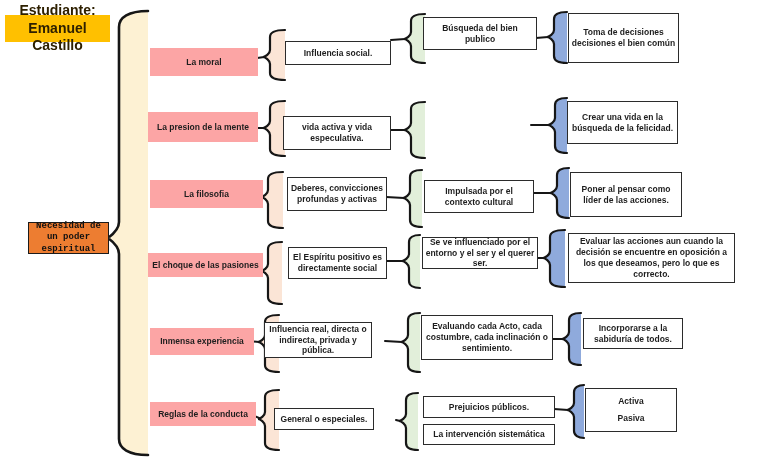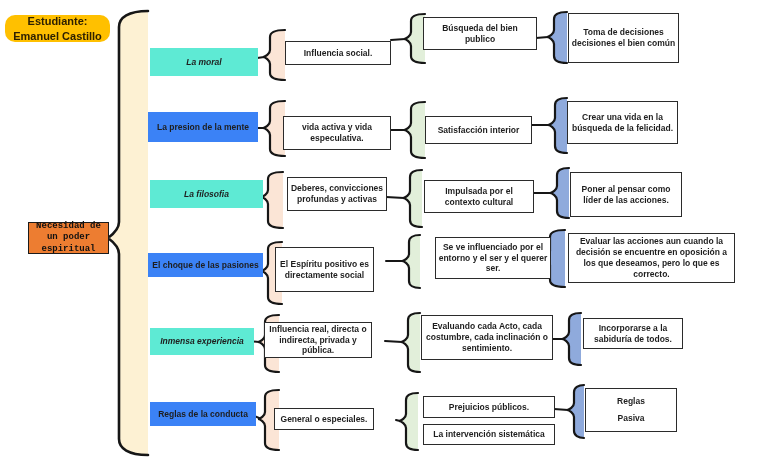--- a/index.html
+++ b/index.html
@@ -7,23 +7,23 @@
     position:relative;width:768px;height:466px;background:#ffffff;
     font-family:"Liberation Sans",sans-serif;overflow:hidden;
   }
   #overlay{position:absolute;left:0;top:0;z-index:1;}
   .box{
     position:absolute;z-index:2;display:flex;align-items:center;justify-content:center;
     text-align:center;font-weight:bold;font-size:8.5px;line-height:1.28;color:#1e1e1e;
     box-sizing:border-box;padding:1px 2px;
   }
   .wbox{background:#ffffff;border:1.6px solid #2b2b2b;}
-  .label-green{background:#5eead4;font-style:italic;}
-  .label-blue{background:#3b82f6;}
-  .gold{background:#ffc000;color:#2e2000;font-size:11px;border-radius:10px;}
+  .label-green{background:#fca5a5;}
+  .label-blue{background:#fca5a5;}
+  .gold{background:#ffc000;color:#2e2000;font-size:14px;}
   .root{background:#ed7d31;border:1.7px solid #1b1b1b;font-size:9px;color:#111;font-family:Liberation Mono, monospace;}
   .two-line{flex-direction:column;gap:6px;}
 </style>
 </head>
 <body>
 
 <div class="canvas">
 
   <svg id="overlay" width="768" height="466" viewBox="0 0 768 466">
       <path d="M 148 11 C 128.6 11 119 17.4 119 27 L 119 222 C 119 230.8 107.8 238 108 238 C 107.8 238 119 245.2 119 254 L 119 439 C 119 448.6 128.6 455 148 455" fill="#fdf1d3" stroke="#161616" stroke-width="2.6" stroke-linecap="round"></path>
@@ -68,40 +68,39 @@
   <div class="box gold" style="left:5px;top:15px;width:105px;height:27px">Estudiante: Emanuel Castillo</div>
   <div class="box root" style="left:28px;top:222px;width:81px;height:32px">Necesidad de un poder espiritual</div>
 
   <div class="box label-green" style="left:150px;top:48px;width:108px;height:28px">La moral</div>
   <div class="box wbox" style="left:285px;top:41px;width:106px;height:24px">Influencia social.</div>
   <div class="box wbox" style="left:423px;top:17px;width:114px;height:33px">Búsqueda del bien publico</div>
   <div class="box wbox" style="left:568px;top:13px;width:111px;height:50px">Toma de decisiones decisiones el bien común</div>
 
   <div class="box label-blue" style="left:148px;top:112px;width:110px;height:30px">La presion de la mente</div>
   <div class="box wbox" style="left:283px;top:116px;width:108px;height:34px">vida activa y vida especulativa.</div>
-  <div class="box wbox" style="left:425px;top:116px;width:107px;height:28px">Satisfacción interior</div>
   <div class="box wbox" style="left:567px;top:101px;width:111px;height:43px">Crear una vida en la búsqueda de la felicidad.</div>
 
   <div class="box label-green" style="left:150px;top:180px;width:113px;height:28px">La filosofia</div>
   <div class="box wbox" style="left:287px;top:177px;width:100px;height:34px">Deberes, convicciones profundas y activas</div>
   <div class="box wbox" style="left:424px;top:180px;width:110px;height:33px">Impulsada por el contexto cultural</div>
   <div class="box wbox" style="left:570px;top:172px;width:112px;height:45px">Poner al pensar como líder de las acciones.</div>
 
   <div class="box label-blue" style="left:148px;top:253px;width:115px;height:24px">El choque de las pasiones</div>
-  <div class="box wbox" style="left:275px;top:247px;width:99px;height:45px">El Espíritu positivo es directamente social</div>
-  <div class="box wbox" style="left:435px;top:237px;width:116px;height:42px">Se ve influenciado por el entorno y el ser y el querer ser.</div>
+  <div class="box wbox" style="left:288px;top:247px;width:99px;height:32px">El Espíritu positivo es directamente social</div>
+  <div class="box wbox" style="left:422px;top:237px;width:116px;height:32px">Se ve influenciado por el entorno y el ser y el querer ser.</div>
   <div class="box wbox" style="left:568px;top:233px;width:167px;height:50px">Evaluar las acciones aun cuando la decisión se encuentre en oposición a los que deseamos, pero lo que es correcto.</div>
 
   <div class="box label-green" style="left:150px;top:328px;width:104px;height:27px">Inmensa experiencia</div>
   <div class="box wbox" style="left:264px;top:322px;width:108px;height:36px">Influencia real, directa o indirecta, privada y pública.</div>
   <div class="box wbox" style="left:583px;top:318px;width:100px;height:31px">Incorporarse a la sabiduría de todos.</div>
   <div class="box wbox" style="left:421px;top:315px;width:132px;height:45px">Evaluando cada Acto, cada costumbre, cada inclinación o sentimiento.</div>
 
   <div class="box label-blue" style="left:150px;top:402px;width:106px;height:24px">Reglas de la conducta</div>
   <div class="box wbox" style="left:274px;top:408px;width:100px;height:22px">General o especiales.</div>
   <div class="box wbox" style="left:423px;top:396px;width:132px;height:22px">Prejuicios públicos.</div>
   <div class="box wbox" style="left:423px;top:424px;width:132px;height:21px">La intervención sistemática</div>
   <div class="box wbox two-line" style="left:585px;top:388px;width:92px;height:44px">
-    <span>Reglas</span>
+    <span>Activa</span>
     <span>Pasiva</span>
   </div>
 
 </div>
 
 </body></html>

